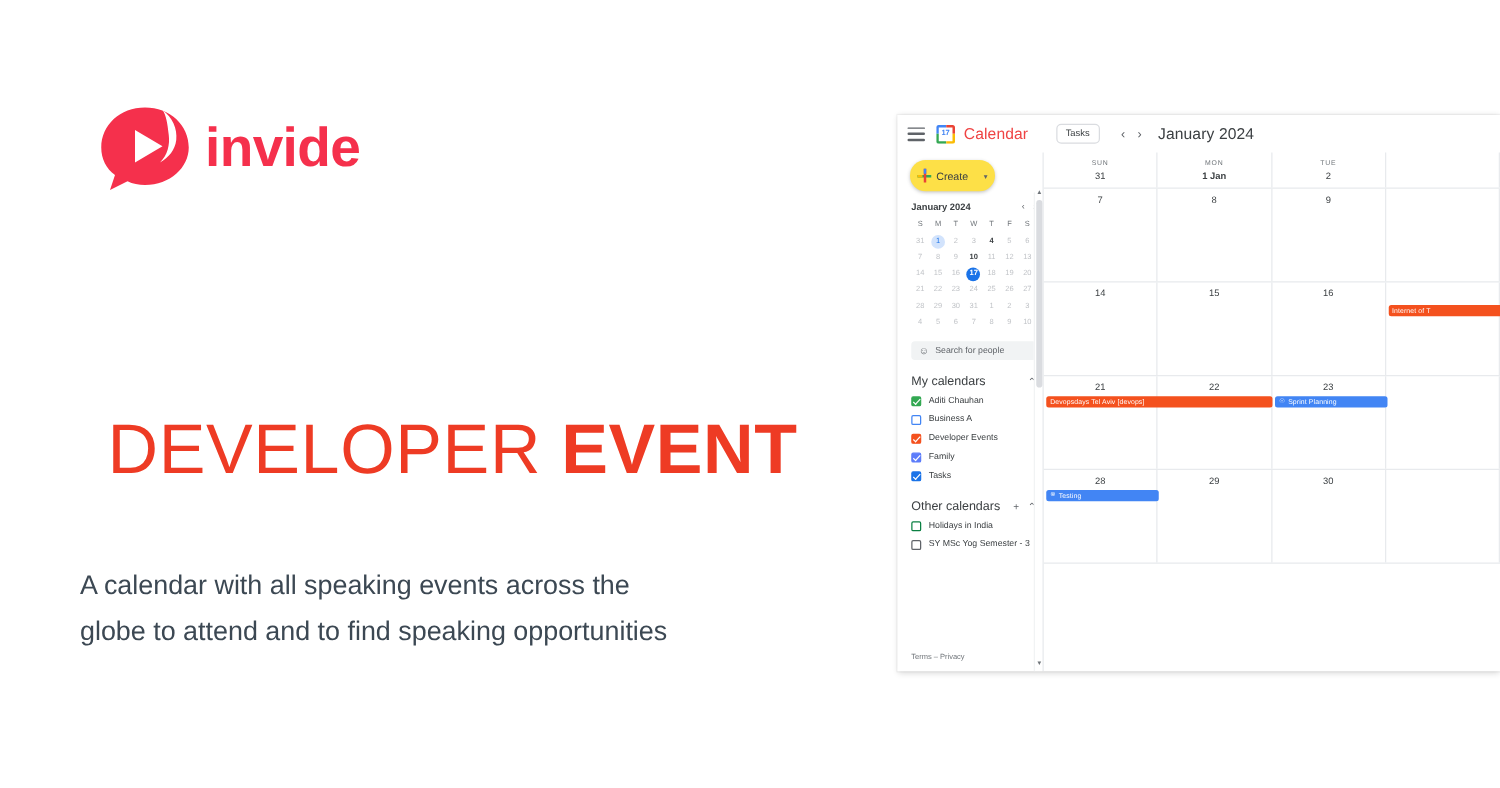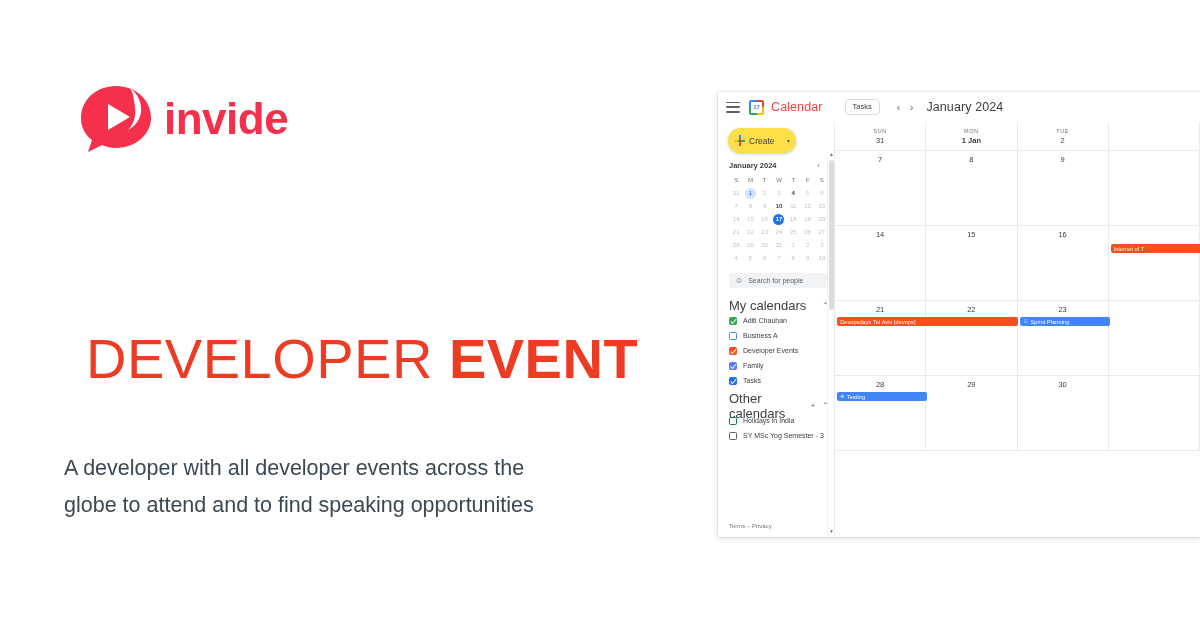--- a/index.html
+++ b/index.html
@@ -104,21 +104,21 @@
   .search-people {
     margin: 9px 5px 0 5px; height: 15px; background: #f1f3f4; border-radius: 3px;
     display: flex; align-items: center; gap: 5px; padding: 0 6px; cursor: text;
   }
   .people-icon { font-size: 8px; color: #5f6368; }
   .search-people span.ph { font-size: 7px; color: #5f6368; }
 
   
   .sec { margin: 10px 5px 0 5px; }
   .sec-head { display: flex; align-items: center; height: 15px; }
-  .sec-title { font-size: 13px; color: #3c4043; }
+  .sec-title { font-size: 10px; color: #3c4043; }
   .sec-actions { margin-left: auto; display: flex; gap: 7px; align-items: center; }
   .sec-actions span { font-size: 8px; color: #5f6368; cursor: pointer; line-height: 1; }
   .cal-item { display: flex; align-items: center; gap: 6px; height: 15px; cursor: pointer; }
   .cbox { width: 8px; height: 8px; border-radius: 1.5px; flex: none; position: relative; border: 1.3px solid; }
   .cbox.checked::after {
     content: ""; position: absolute; left: 1.6px; top: 0.2px; width: 2.4px; height: 4.6px;
     border: solid #fff; border-width: 0 1.3px 1.3px 0; transform: rotate(42deg);
   }
   .cal-item-label { font-size: 7px; color: #3c4043; white-space: nowrap; }
 
@@ -166,21 +166,21 @@
         </svg>
       </div>
       <div class="logo-word">invide</div>
     </div>
 
     <div class="headline">
       <div class="hl-2"><span class="light">DEVELOPER</span> <span class="heavy">EVENT</span></div>
     </div>
 
     <div class="subtitle">
-      <div>A developer with all developer events across the</div>
+      <div>A calendar with all speaking events across the</div>
       <div>globe to attend and to find speaking opportunities</div>
     </div>
   </div>
 
   <div class="cal-shot">
 
     <div class="cal-topbar">
       <div class="hamburger">
           <i></i>
           <i></i>

